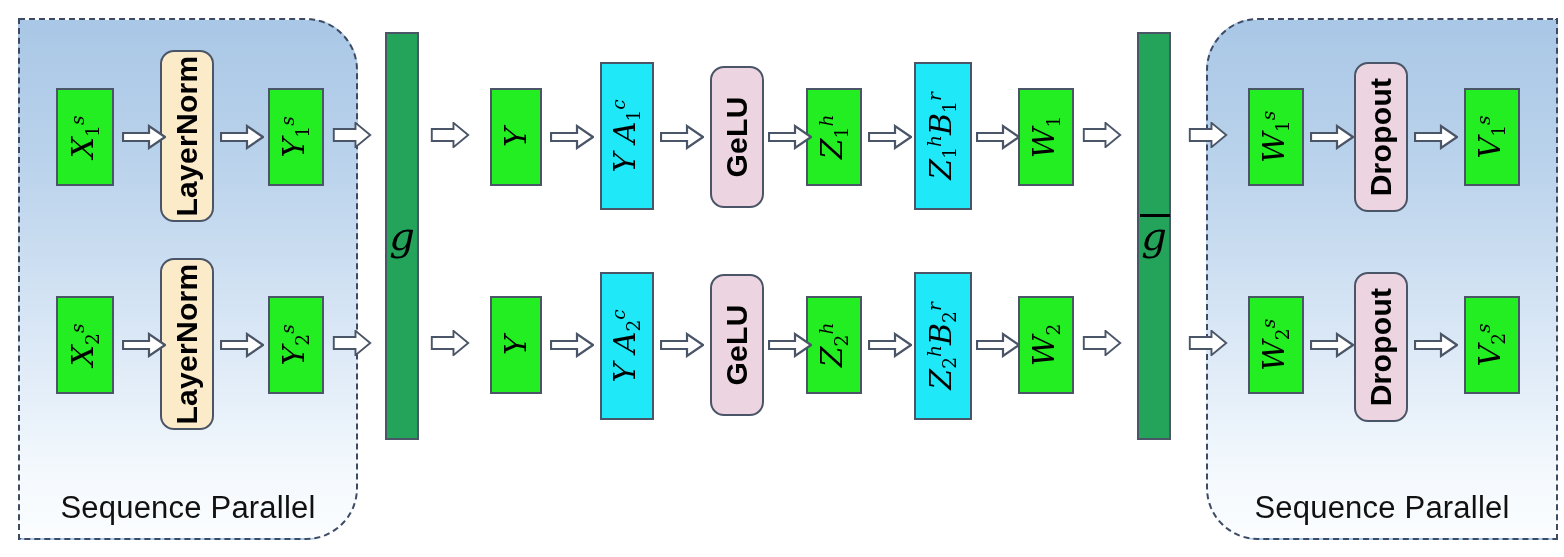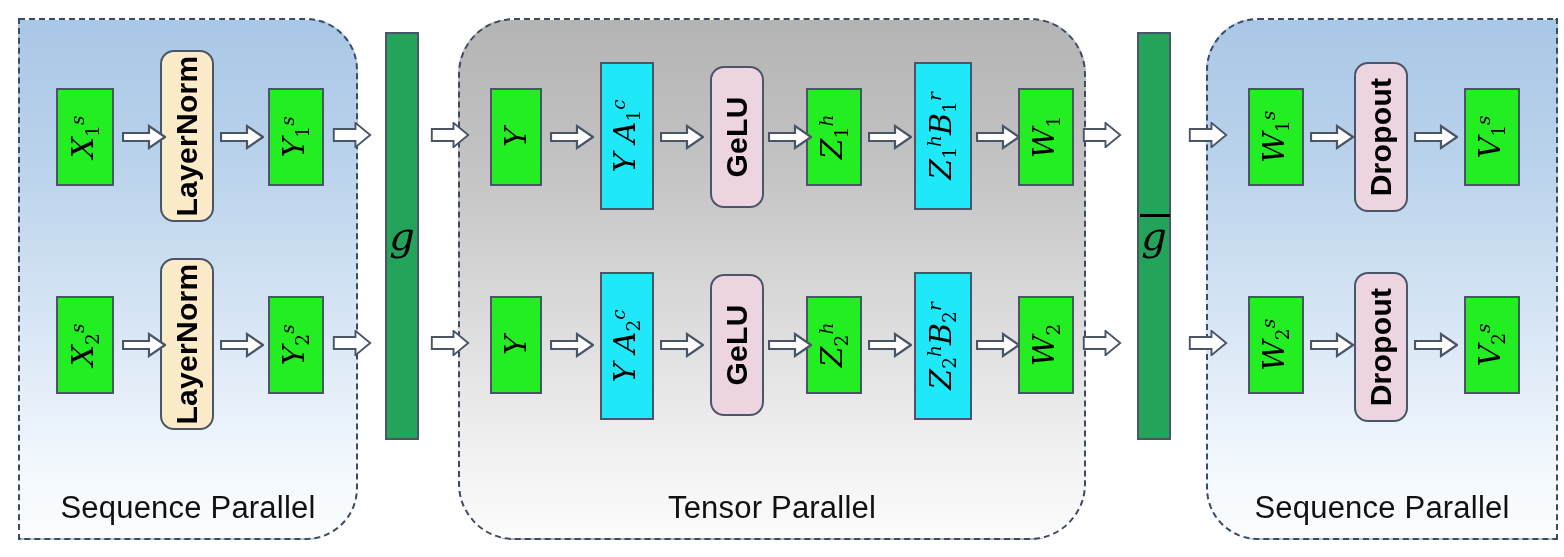--- a/index.html
+++ b/index.html
@@ -101,23 +101,20 @@
 </style>
 </head>
 <body>
 
 <div id="stage">
 
   <div class="panel sp" style="left:18px;top:18px;width:340px;height:522px;border-radius:0 52px 52px 0;">
     <div class="panel-label">Sequence Parallel</div>
   </div>
 
-  <div class="panel tp" style="left:458px;top:18px;width:628px;height:522px;border-radius:56px;">
-    <div class="panel-label">Tensor Parallel</div>
-  </div>
 
   <div class="panel sp" style="left:1206px;top:18px;width:352px;height:522px;border-radius:52px 0 0 52px;">
     <div class="panel-label">Sequence Parallel</div>
   </div>
 
   <div class="node green" style="left:56px;top:88px;width:58px;height:98px;">
     <span class="vtext mathlabel">X<sub>1</sub><sup>s</sup></span>
   </div>
 
   <div class="node cream" style="left:160px;top:50px;width:54px;height:172px;">

